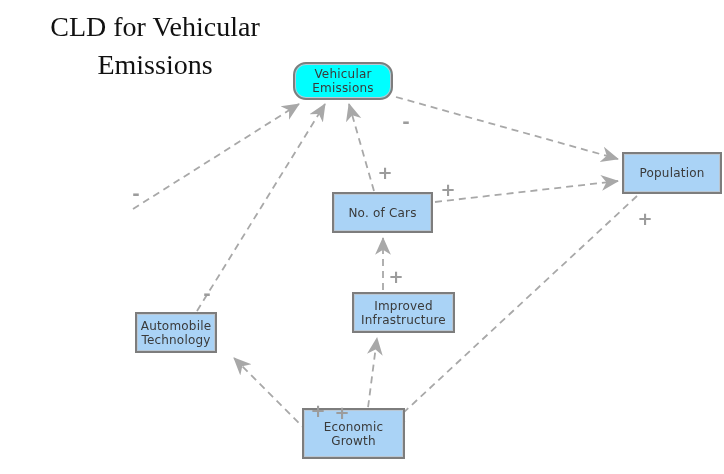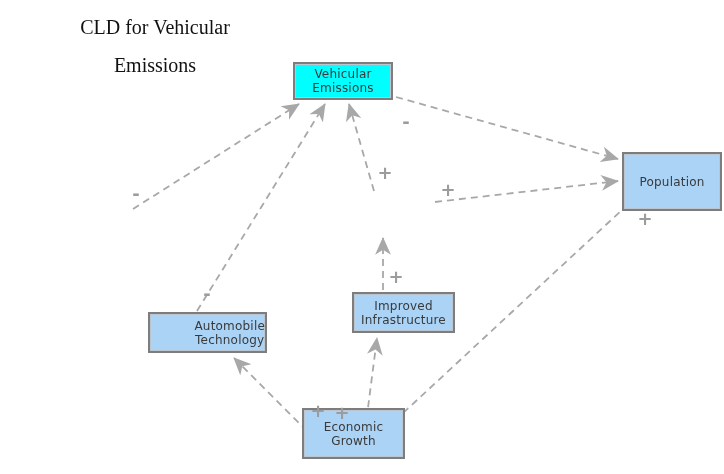--- a/index.html
+++ b/index.html
@@ -14,21 +14,21 @@
   }
   html,body{margin:0;padding:0;}
   body{background:var(--background);font-family:"DejaVu Sans",sans-serif;}
   .canvas{
     position:relative;width:724px;height:474px;overflow:hidden;
     background:var(--background);
   }
   .diagram-title{
     position:absolute;left:15px;top:8px;width:280px;
     font-family:"Liberation Serif","DejaVu Serif",serif;
-    font-size:20px;line-height:38px;color:var(--title-text);
+    font-size:28px;line-height:38px;color:var(--title-text);
     text-align:center;white-space:pre-line;
   }
   .edges-layer{position:absolute;left:0;top:0;width:724px;height:474px;}
   .edge{
     stroke:var(--edge);stroke-width:1.8;fill:none;
     stroke-dasharray:7 5;
   }
   .arrow-head{fill:var(--edge);}
   .node{
     position:absolute;box-sizing:border-box;
@@ -67,32 +67,35 @@
     <line class="edge" x1="197" y1="311" x2="325" y2="104" marker-end="url(#arrow)"></line>
     <line class="edge" x1="374" y1="191" x2="349" y2="104" marker-end="url(#arrow)"></line>
     <line class="edge" x1="396" y1="97" x2="618" y2="159" marker-end="url(#arrow)"></line>
     <line class="edge" x1="435" y1="202" x2="618" y2="181" marker-end="url(#arrow)"></line>
     <line class="edge" x1="383" y1="290" x2="383" y2="238" marker-end="url(#arrow)"></line>
     <line class="edge" x1="307" y1="431" x2="234" y2="358" marker-end="url(#arrow)"></line>
     <line class="edge" x1="365" y1="431" x2="377" y2="338" marker-end="url(#arrow)"></line>
     <line class="edge" x1="637" y1="196" x2="388" y2="427" marker-end="url(#arrow)"></line>
   </svg>
 
-  <div class="node highlight" style="left:293px;top:62px;width:100px;height:38px;">
+  <div class="node highlight" style="left:293px;top:62px;width:100px;height:38px;border-radius:13px;">
     <span class="node-label">Vehicular
 Emissions</span>
   </div>
 
 
+  <div class="node" style="left:332px;top:192px;width:101px;height:41px;">
+    <span class="node-label">No. of Cars</span>
+  </div>
 
-  <div class="node" style="left:622px;top:152px;width:100px;height:59px;">
+  <div class="node" style="left:622px;top:152px;width:100px;height:42px;">
     <span class="node-label">Population</span>
   </div>
 
-  <div class="node" style="left:148px;top:312px;width:119px;height:41px;justify-content:flex-end;">
+  <div class="node" style="left:135px;top:312px;width:82px;height:41px;">
     <span class="node-label">Automobile
 Technology</span>
   </div>
 
   <div class="node" style="left:352px;top:292px;width:103px;height:41px;">
     <span class="node-label">Improved
 Infrastructure</span>
   </div>
 
   <div class="node" style="left:302px;top:408px;width:103px;height:51px;">

